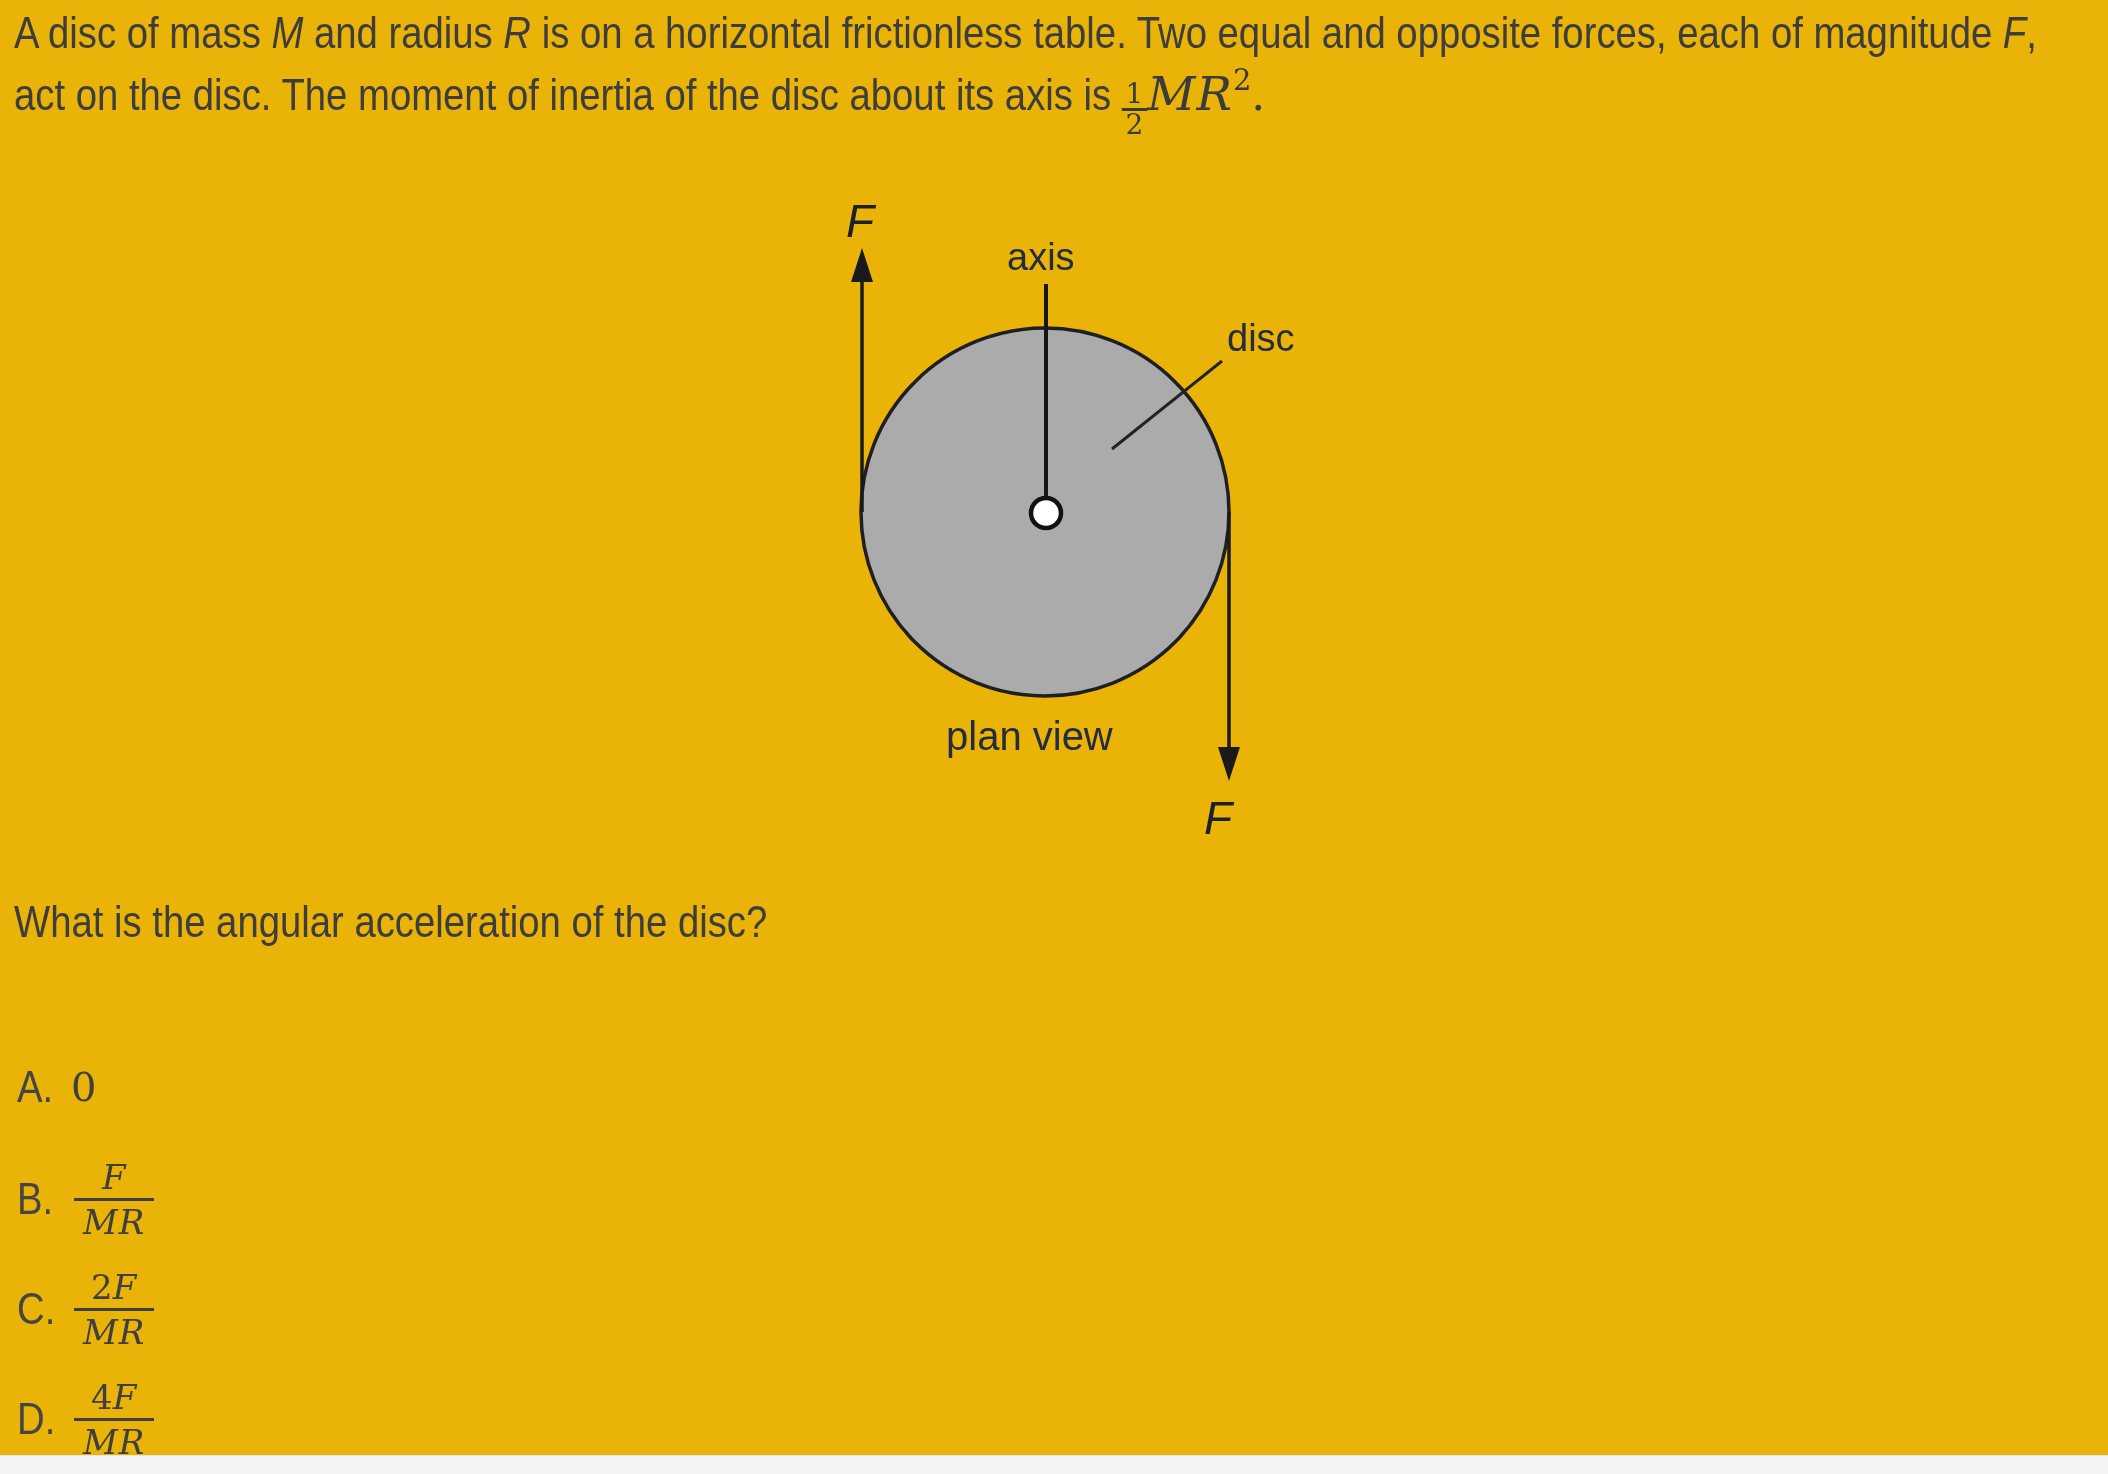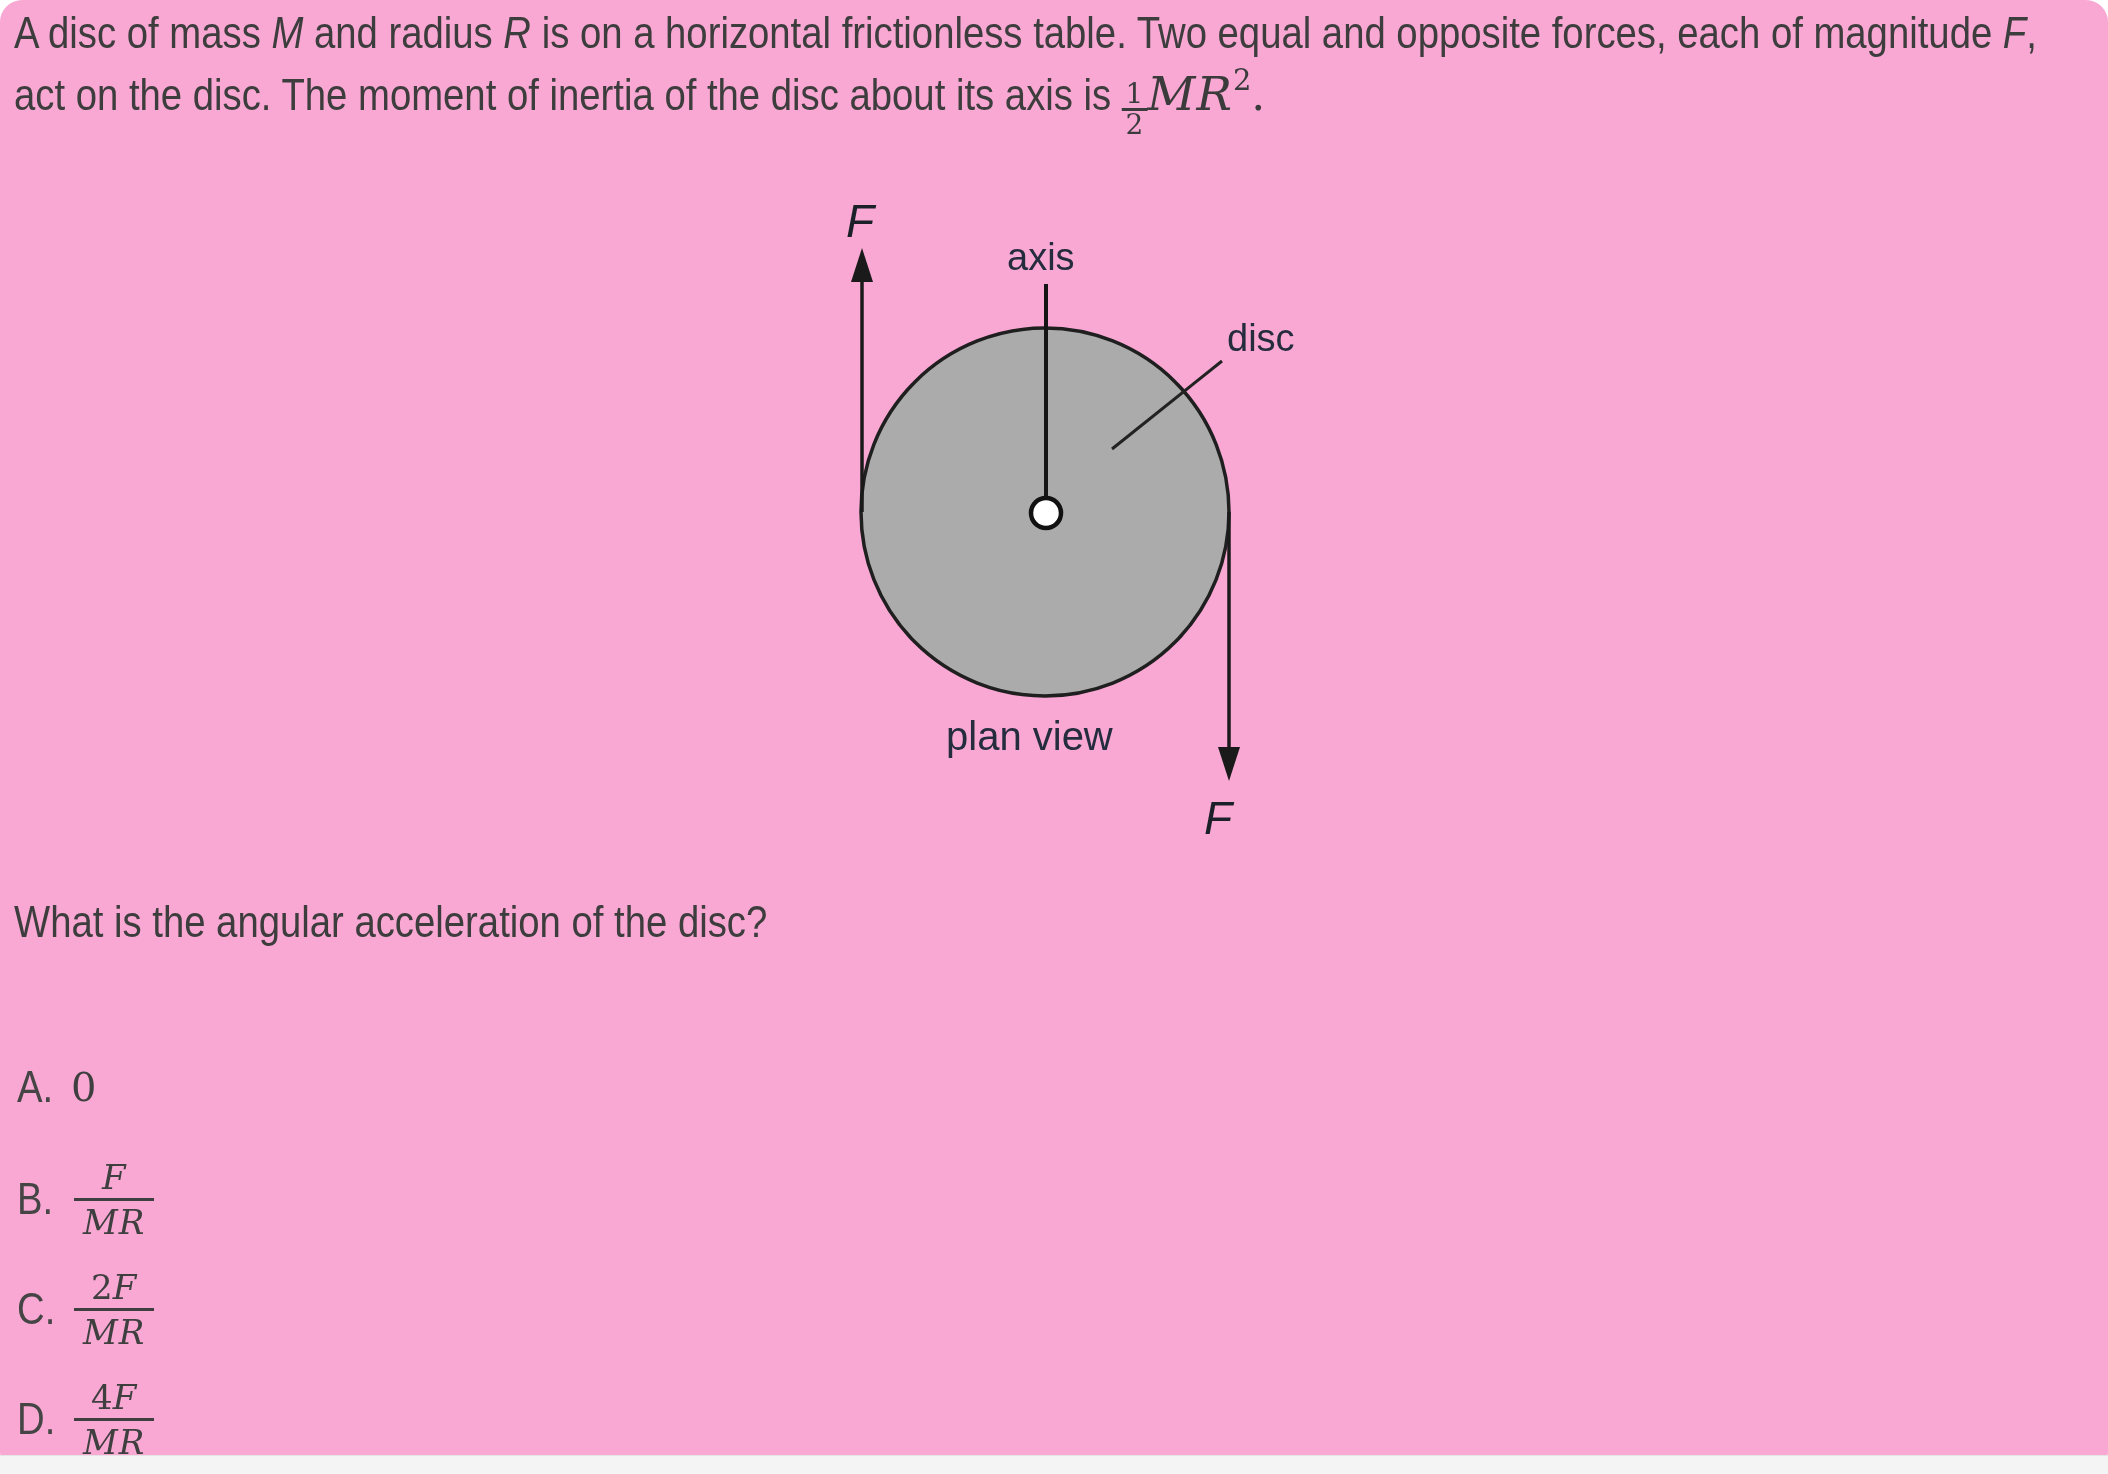--- a/index.html
+++ b/index.html
@@ -1,20 +1,20 @@
 <!DOCTYPE html>
 <html><head>
 <meta charset="utf-8">
 <style>
   html,body{margin:0;padding:0;background:#ffffff;}
   body{
     width:2108px;height:1474px;position:relative;overflow:hidden;
     font-family:"Liberation Sans",sans-serif;
   }
-  .page{position:absolute;inset:0;background:#f9a8d4;border-radius:22px;}
+  .page{position:absolute;inset:0;background:#eab308;}
 
   
   .intro{
     position:absolute;left:14px;top:2px;
     font-size:44px;line-height:61px;color:#3d3d3d;
     transform:scaleX(0.87);transform-origin:0 0;
     white-space:nowrap;
   }
   .intro .iline{display:block;height:61px;}
   .intro i{font-style:italic;}

